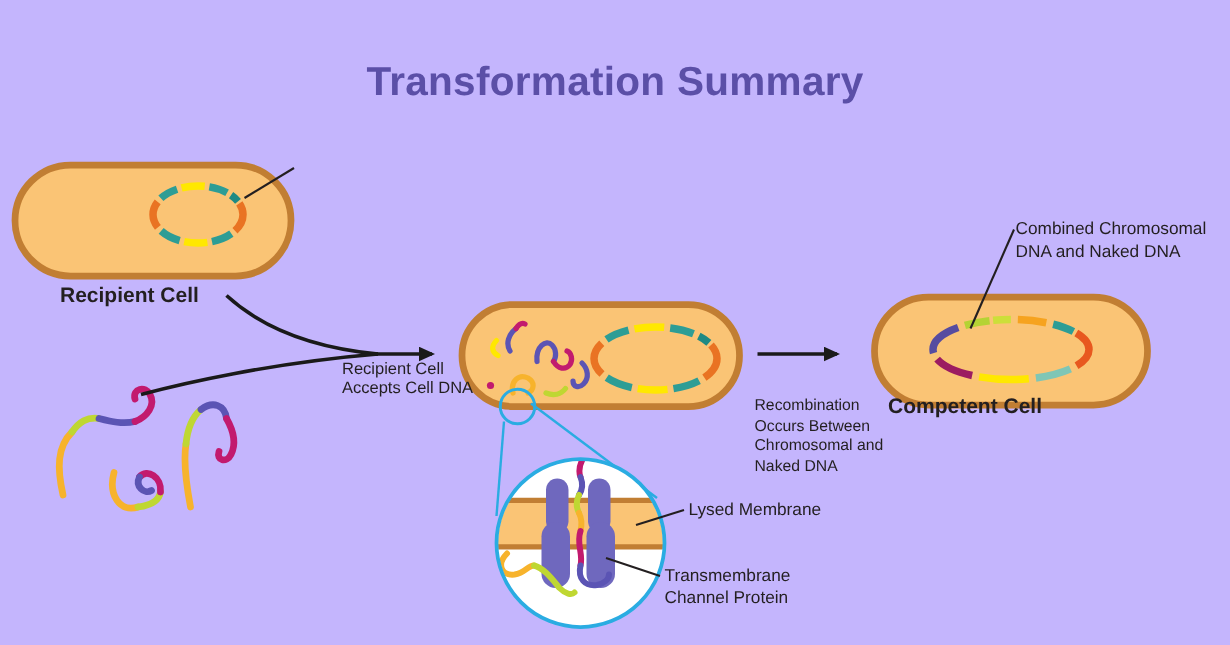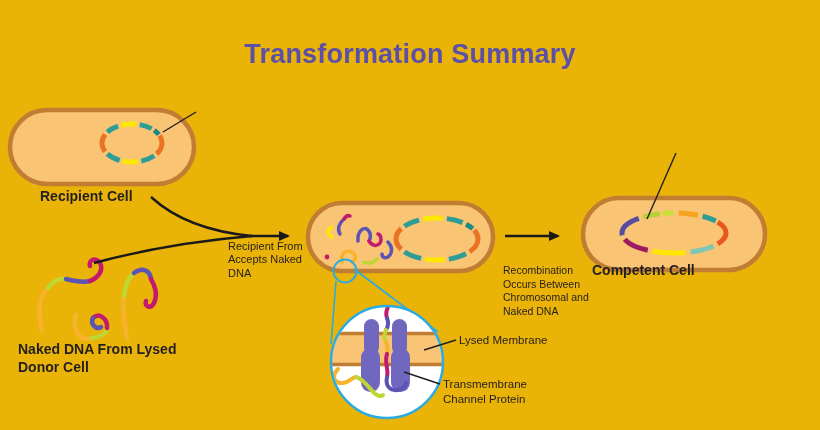--- a/index.html
+++ b/index.html
@@ -1,19 +1,19 @@
 <!DOCTYPE html>
 <html><head>
 <meta charset="utf-8">
 <style>
   html,body{margin:0;padding:0;}
   #stage{
     position:relative;
     width:820px;height:430px;
-    background:#eab308;
+    background:#c4b5fd;
     font-family:"Liberation Sans",sans-serif;
     color:#231f20;
     overflow:hidden;
   }
   #stage svg{position:absolute;left:0;top:0;}
   .lbl{position:absolute;line-height:1.25;}
   .title{
     left:0;top:38px;width:820px;
     text-align:center;
     font-size:27px;font-weight:700;
@@ -156,28 +156,25 @@
       <line x1="456" y1="340" x2="424" y2="350"></line>
       <line x1="440" y1="384" x2="404" y2="372"></line>
     </g>
   </svg>
 
   <div class="lbl title">Transformation Summary</div>
 
 
   <div class="lbl cell-name" style="left:40px;top:188px;width:160px;">Recipient Cell</div>
 
-  <div class="lbl cell-name" style="left:18px;top:341px;width:165px;">
-    <div>Naked DNA From Lysed</div>
-    <div>Donor Cell</div>
-  </div>
 
-  <div class="lbl cap" style="left:228px;top:240px;width:92px;">Recipient From Accepts Naked DNA</div>
+  <div class="lbl cap" style="left:228px;top:240px;width:92px;">Recipient Cell Accepts Cell DNA</div>
 
   <div class="lbl cap-sm" style="left:503px;top:249px;width:100px;margin-top:15px;">Recombination Occurs Between Chromosomal and Naked DNA</div>
 
   <div class="lbl ann" style="left:459px;top:333px;width:110px;">Lysed Membrane</div>
 
   <div class="lbl ann" style="left:443px;top:377px;width:108px;">Transmembrane Channel Protein</div>
 
+  <div class="lbl ann" style="left:677px;top:146px;width:142px;">Combined Chromosomal DNA and Naked DNA</div>
 
   <div class="lbl cell-name" style="left:592px;top:262px;width:160px;">Competent Cell</div>
 </div>
 
 </body></html>

